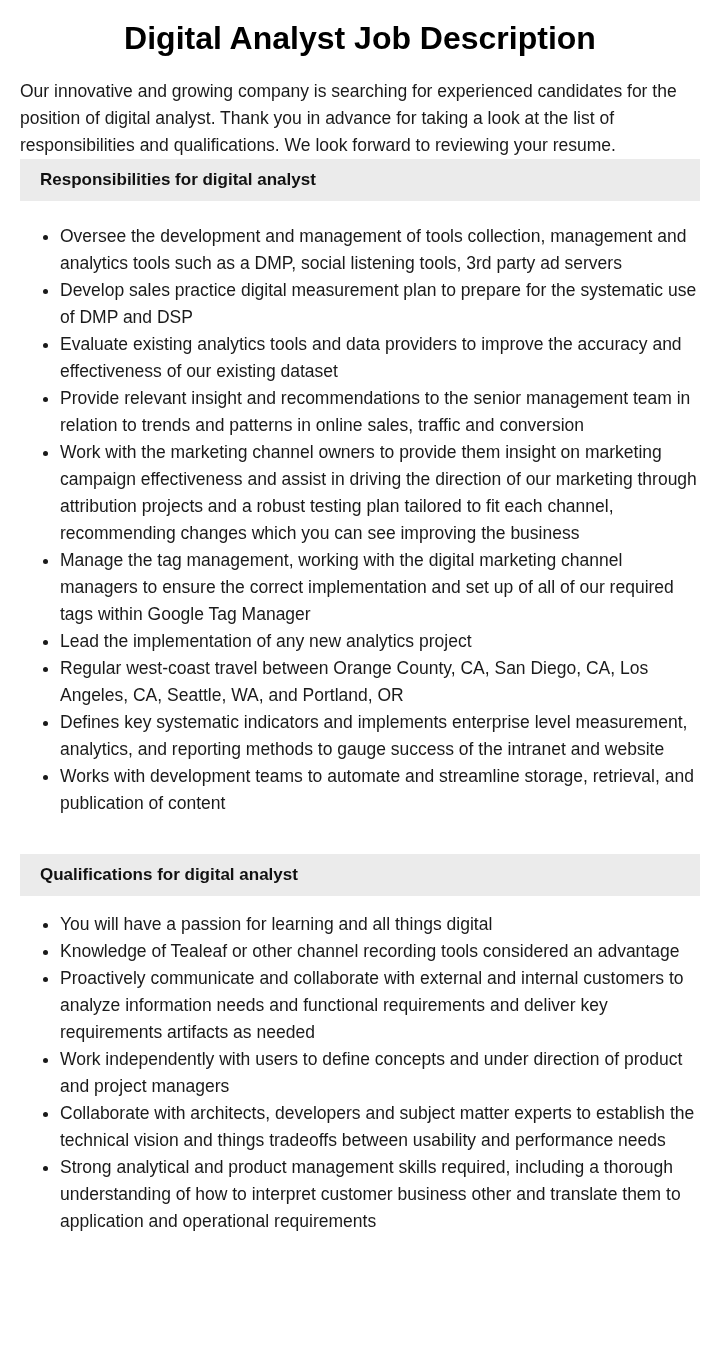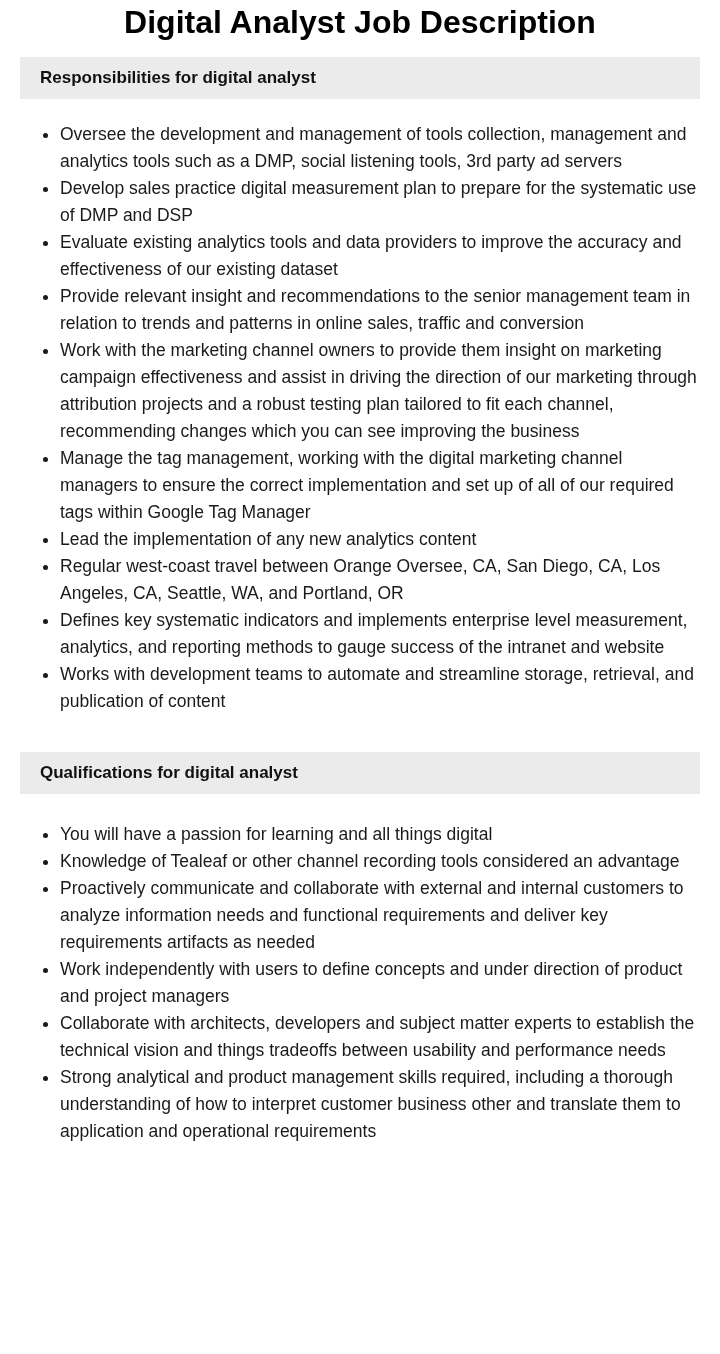--- a/index.html
+++ b/index.html
@@ -6,74 +6,74 @@
   body {
     width: 720px;
     height: 1354px;
     overflow: hidden;
     font-family: "Liberation Sans", "DejaVu Sans", sans-serif;
     color: #1a1a1a;
   }
   .page { padding: 0 20px 0 20px; box-sizing: border-box; width: 720px; }
   h1 {
     margin: 0;
-    padding-top: 2px;
+    padding-top: 18px;
     height: 42px;
     line-height: 40px;
     text-align: center;
     font-size: 32px;
     font-weight: bold;
     color: #000;
     letter-spacing: 0px;
   }
   .intro {
     margin: 18px 0 0 0;
     font-size: 17.5px;
     line-height: 27px;
     color: #1a1a1a;
   }
   .section-header {
-    margin-top: 13px;
     background: #ebebeb;
     height: 42px;
     line-height: 42px;
     padding-left: 20px;
     font-size: 17px;
     font-weight: bold;
     color: #111;
   }
   ul.list {
     margin: 22px 0 0 0;
     padding: 0 0 0 40px;
     list-style: disc;
   }
   ul.list li {
     font-size: 17.5px;
     line-height: 27px;
     color: #1a1a1a;
   }
   .qual-header { margin-top: 37px; }
-  ul.quals { margin-top: 27px; }
+  ul.quals { margin-top: 15px; }
 </style>
 </head>
 <body>
 
 <div class="page">
   <h1>Digital Analyst Job Description</h1>
+  <p class="intro">Our innovative and growing company is searching for experienced candidates for the position of digital analyst. Thank you in advance for taking a look at the list of responsibilities and qualifications. We look forward to reviewing your resume.</p>
 
   <div class="section-header">Responsibilities for digital analyst</div>
   <ul class="list">
     <li>Oversee the development and management of tools collection, management and analytics tools such as a DMP, social listening tools, 3rd party ad servers</li>
     <li>Develop sales practice digital measurement plan to prepare for the systematic use of DMP and DSP</li>
     <li>Evaluate existing analytics tools and data providers to improve the accuracy and effectiveness of our existing dataset</li>
     <li>Provide relevant insight and recommendations to the senior management team in relation to trends and patterns in online sales, traffic and conversion</li>
     <li>Work with the marketing channel owners to provide them insight on marketing campaign effectiveness and assist in driving the direction of our marketing through attribution projects and a robust testing plan tailored to fit each channel, recommending changes which you can see improving the business</li>
     <li>Manage the tag management, working with the digital marketing channel managers to ensure the correct implementation and set up of all of our required tags within Google Tag Manager</li>
-    <li>Lead the implementation of any new analytics content</li>
-    <li>Regular west-coast travel between Orange Oversee, CA, San Diego, CA, Los Angeles, CA, Seattle, WA, and Portland, OR</li>
+    <li>Lead the implementation of any new analytics project</li>
+    <li>Regular west-coast travel between Orange County, CA, San Diego, CA, Los Angeles, CA, Seattle, WA, and Portland, OR</li>
     <li>Defines key systematic indicators and implements enterprise level measurement, analytics, and reporting methods to gauge success of the intranet and website</li>
     <li>Works with development teams to automate and streamline storage, retrieval, and publication of content</li>
   </ul>
 
   <div class="section-header qual-header">Qualifications for digital analyst</div>
   <ul class="list quals">
     <li>You will have a passion for learning and all things digital</li>
     <li>Knowledge of Tealeaf or other channel recording tools considered an advantage</li>
     <li>Proactively communicate and collaborate with external and internal customers to analyze information needs and functional requirements and deliver key requirements artifacts as needed</li>
     <li>Work independently with users to define concepts and under direction of product and project managers</li>

